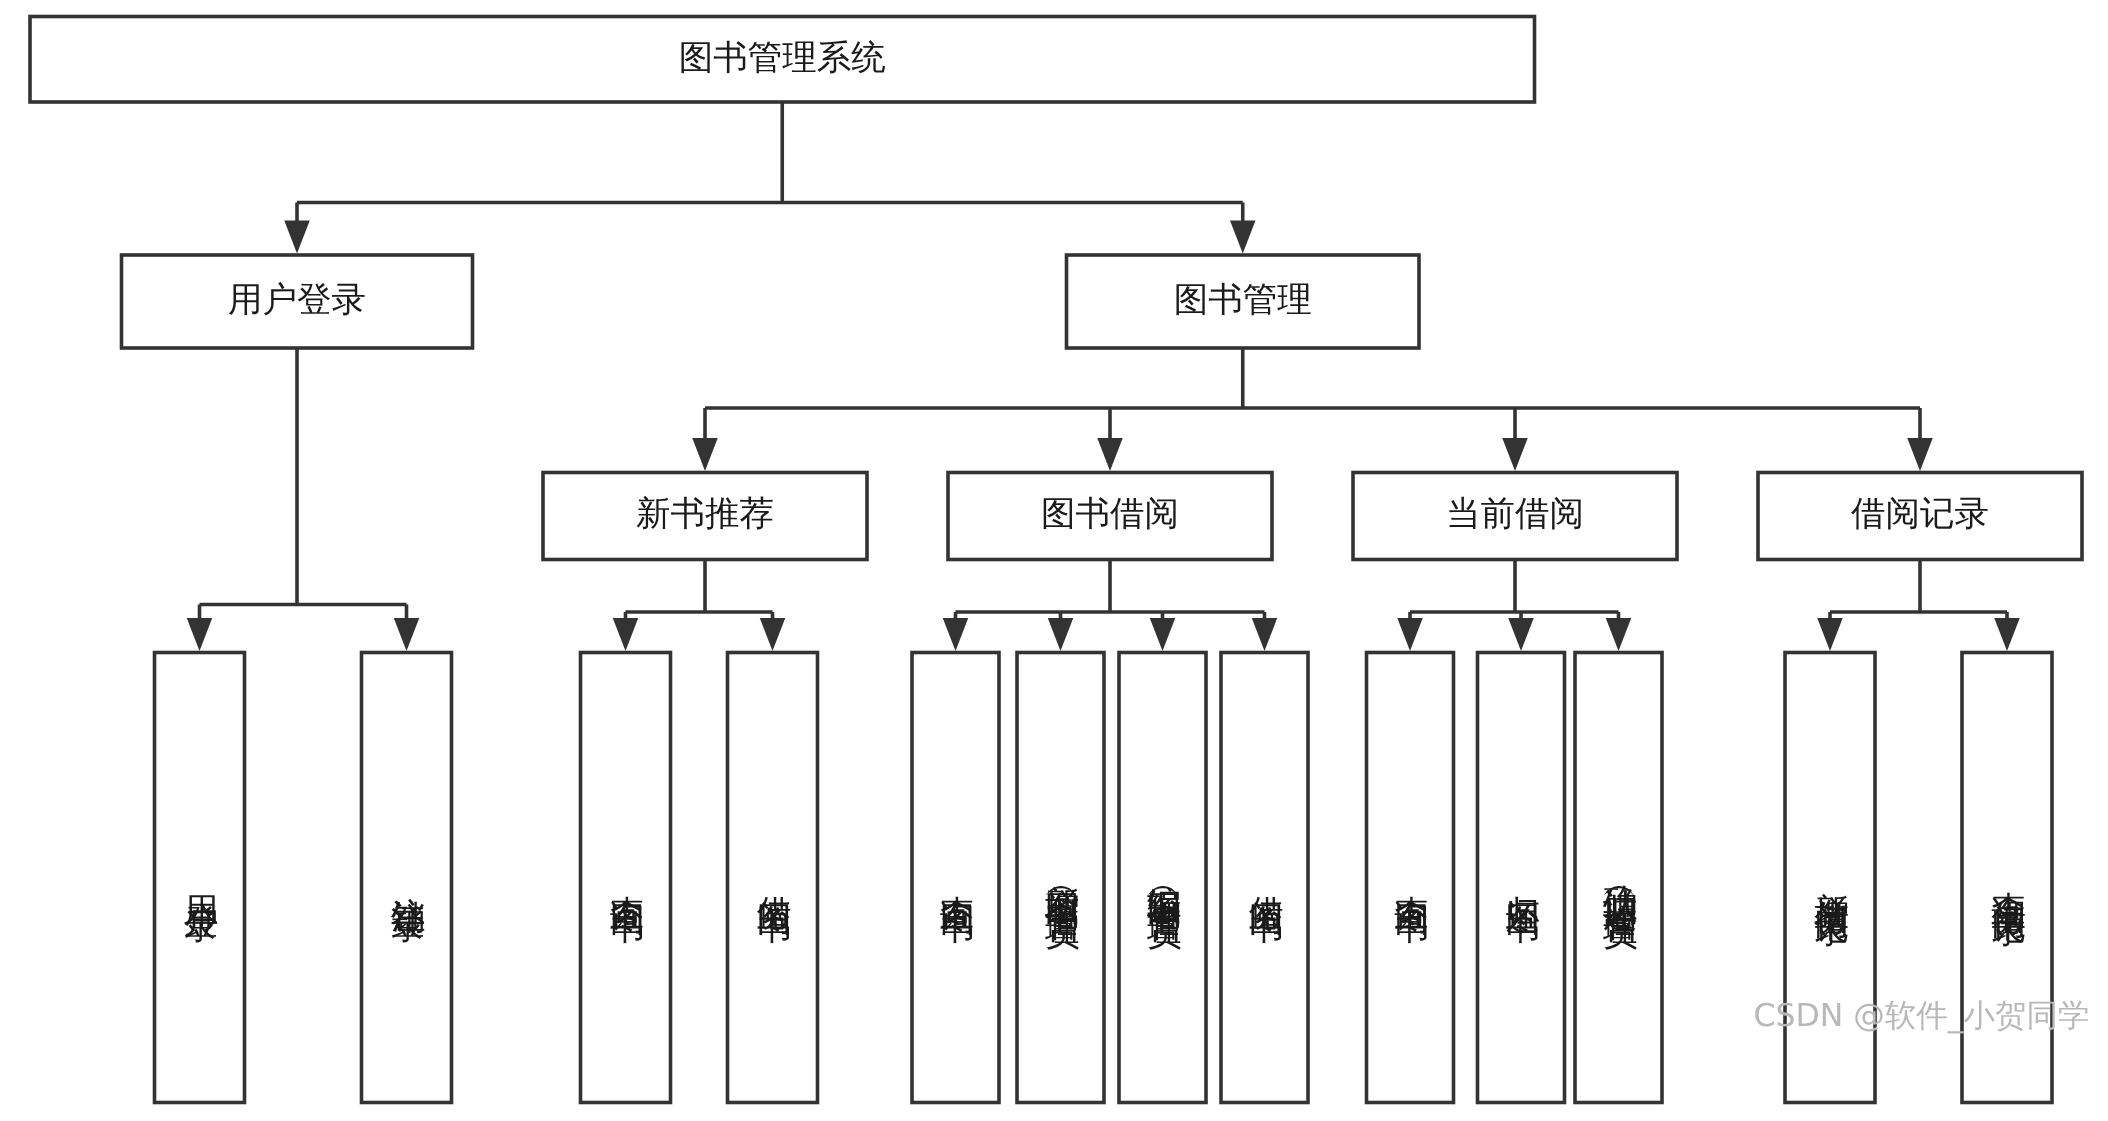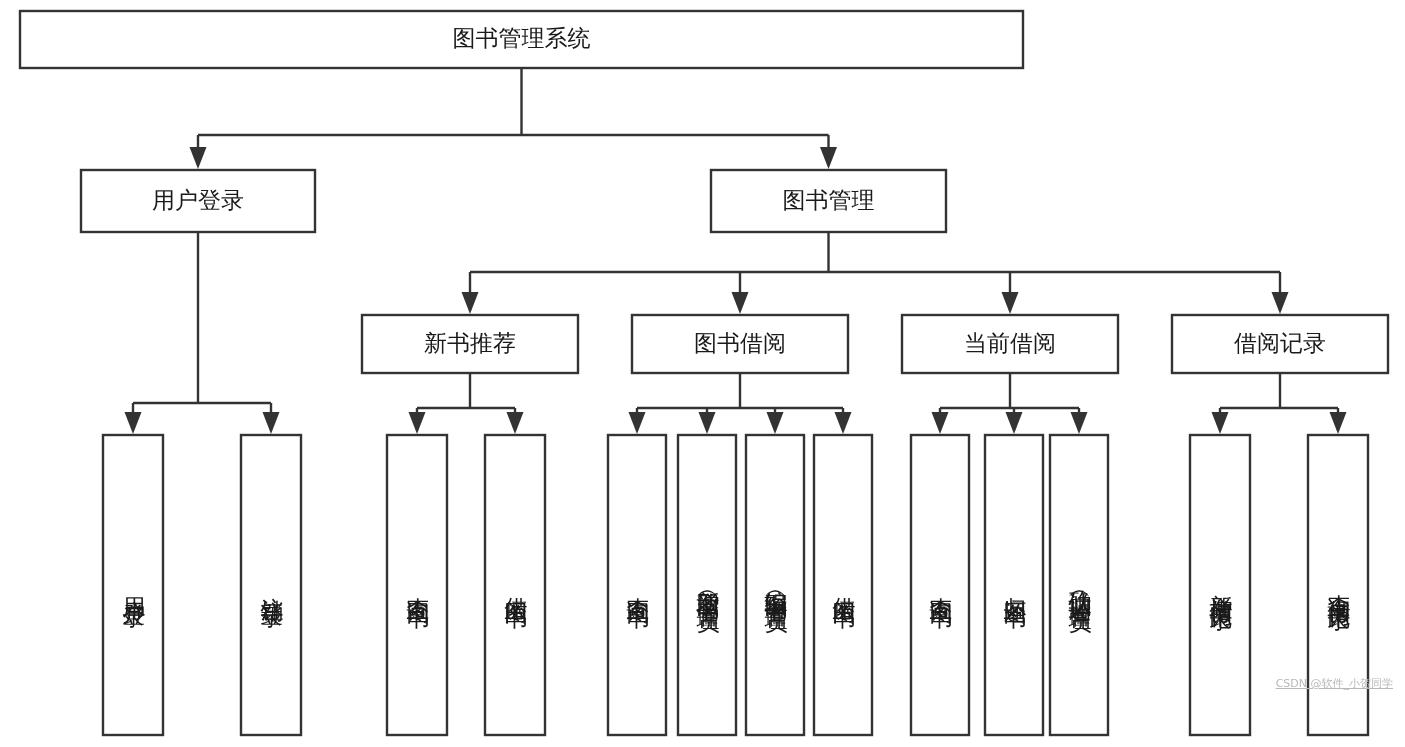--- a/index.html
+++ b/index.html
@@ -48,25 +48,24 @@
     stroke: #333333;
     stroke-width: 2.4;
     fill: none;
   }
   .arrow-head { fill: #333333; }
   .watermark {
     position: absolute;
     right: 12px;
     bottom: 6px;
     font-family: "DejaVu Sans", "Liberation Sans", sans-serif;
-    font-size: 11px;
+    font-size: 21px;
     color: #b8b8b8;
     white-space: nowrap;
     pointer-events: none;
-    text-decoration: underline;
   }
 </style>
 </head>
 <body>
 
 <div id="diagram-root">
   <svg class="tree-canvas" viewBox="0 0 1405 747" xmlns="http://www.w3.org/2000/svg">
     <g id="edges-layer">
         <g>
           <path class="connector" d="M 521.5 68 L 521.5 135"></path>

